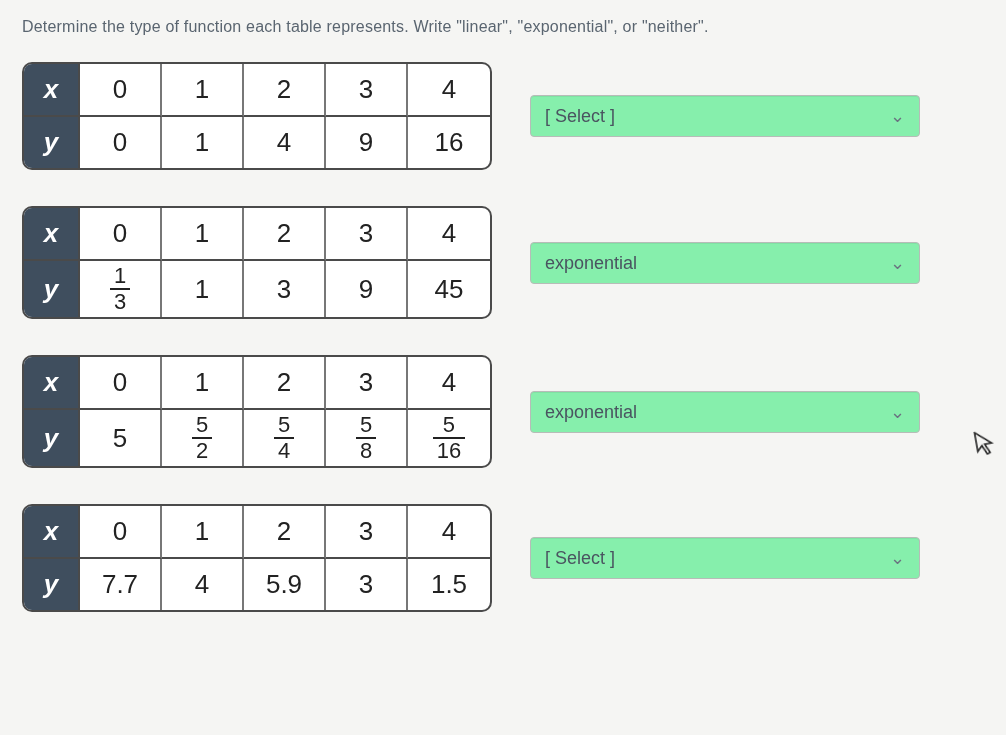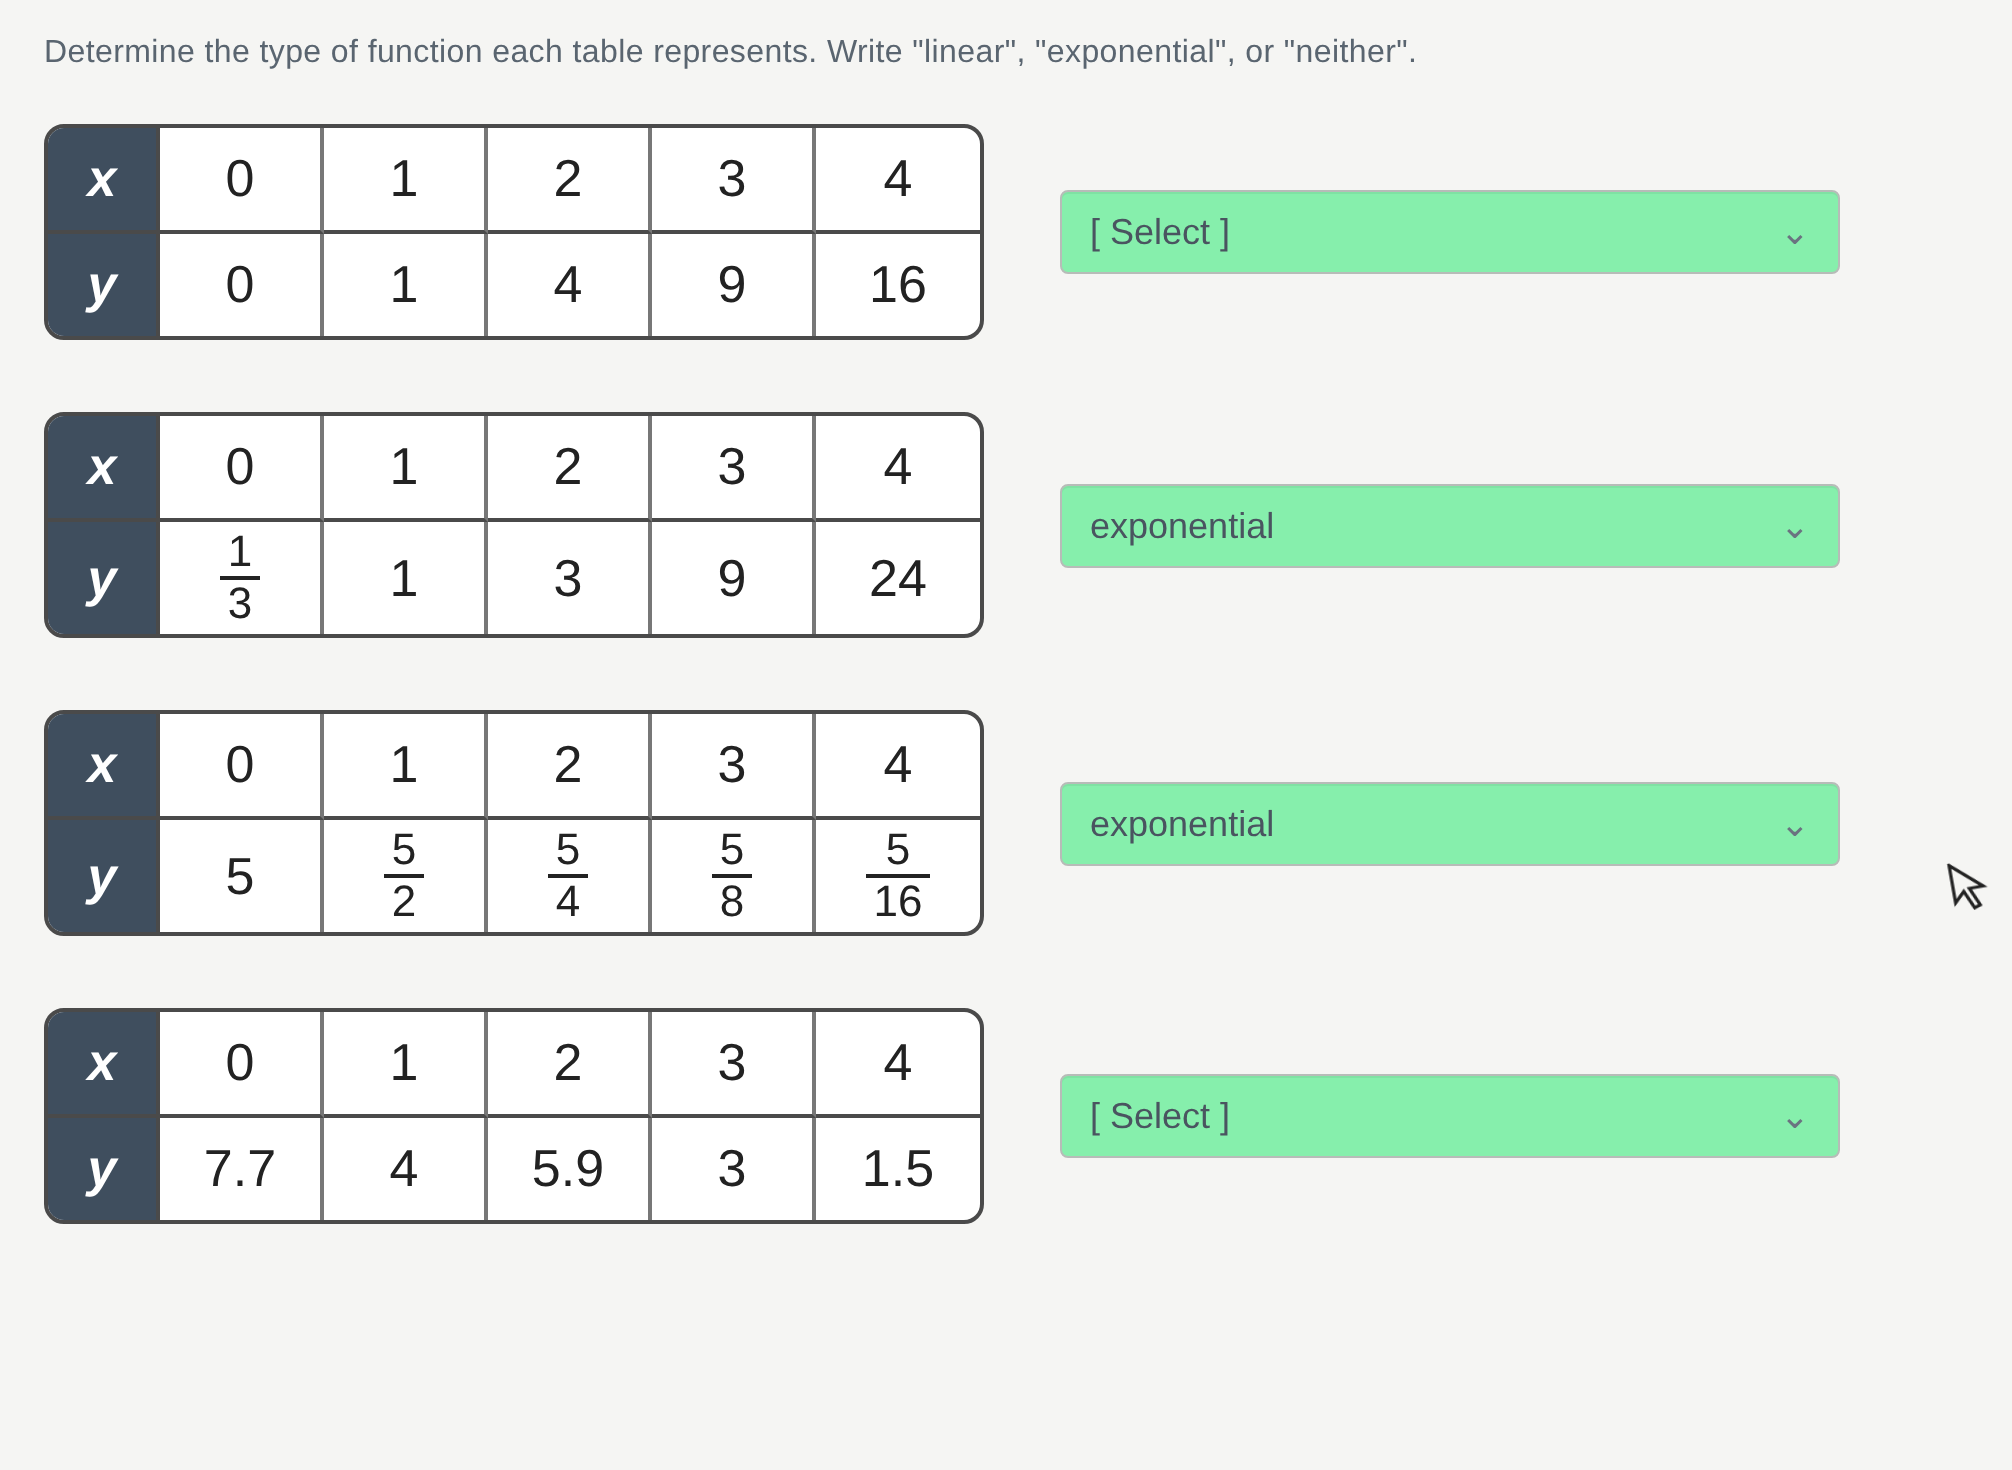--- a/index.html
+++ b/index.html
@@ -136,21 +136,21 @@
         </div>
         <div class="xy-row">
           <div class="xy-head">y</div>
           <div class="xy-cell fraccell"><span class="frac">
               <span class="n">1</span>
               <span class="d">3</span>
             </span></div>
           <div class="xy-cell">1</div>
           <div class="xy-cell">3</div>
           <div class="xy-cell">9</div>
-          <div class="xy-cell">24</div>
+          <div class="xy-cell">45</div>
         </div>
       </div>
       <div class="select-box">
         <span>exponential</span>
         <span class="chev">⌄</span>
       </div>
     </div>
     <div class="row-block">
       <div class="xy-table">
         <div class="xy-row">

